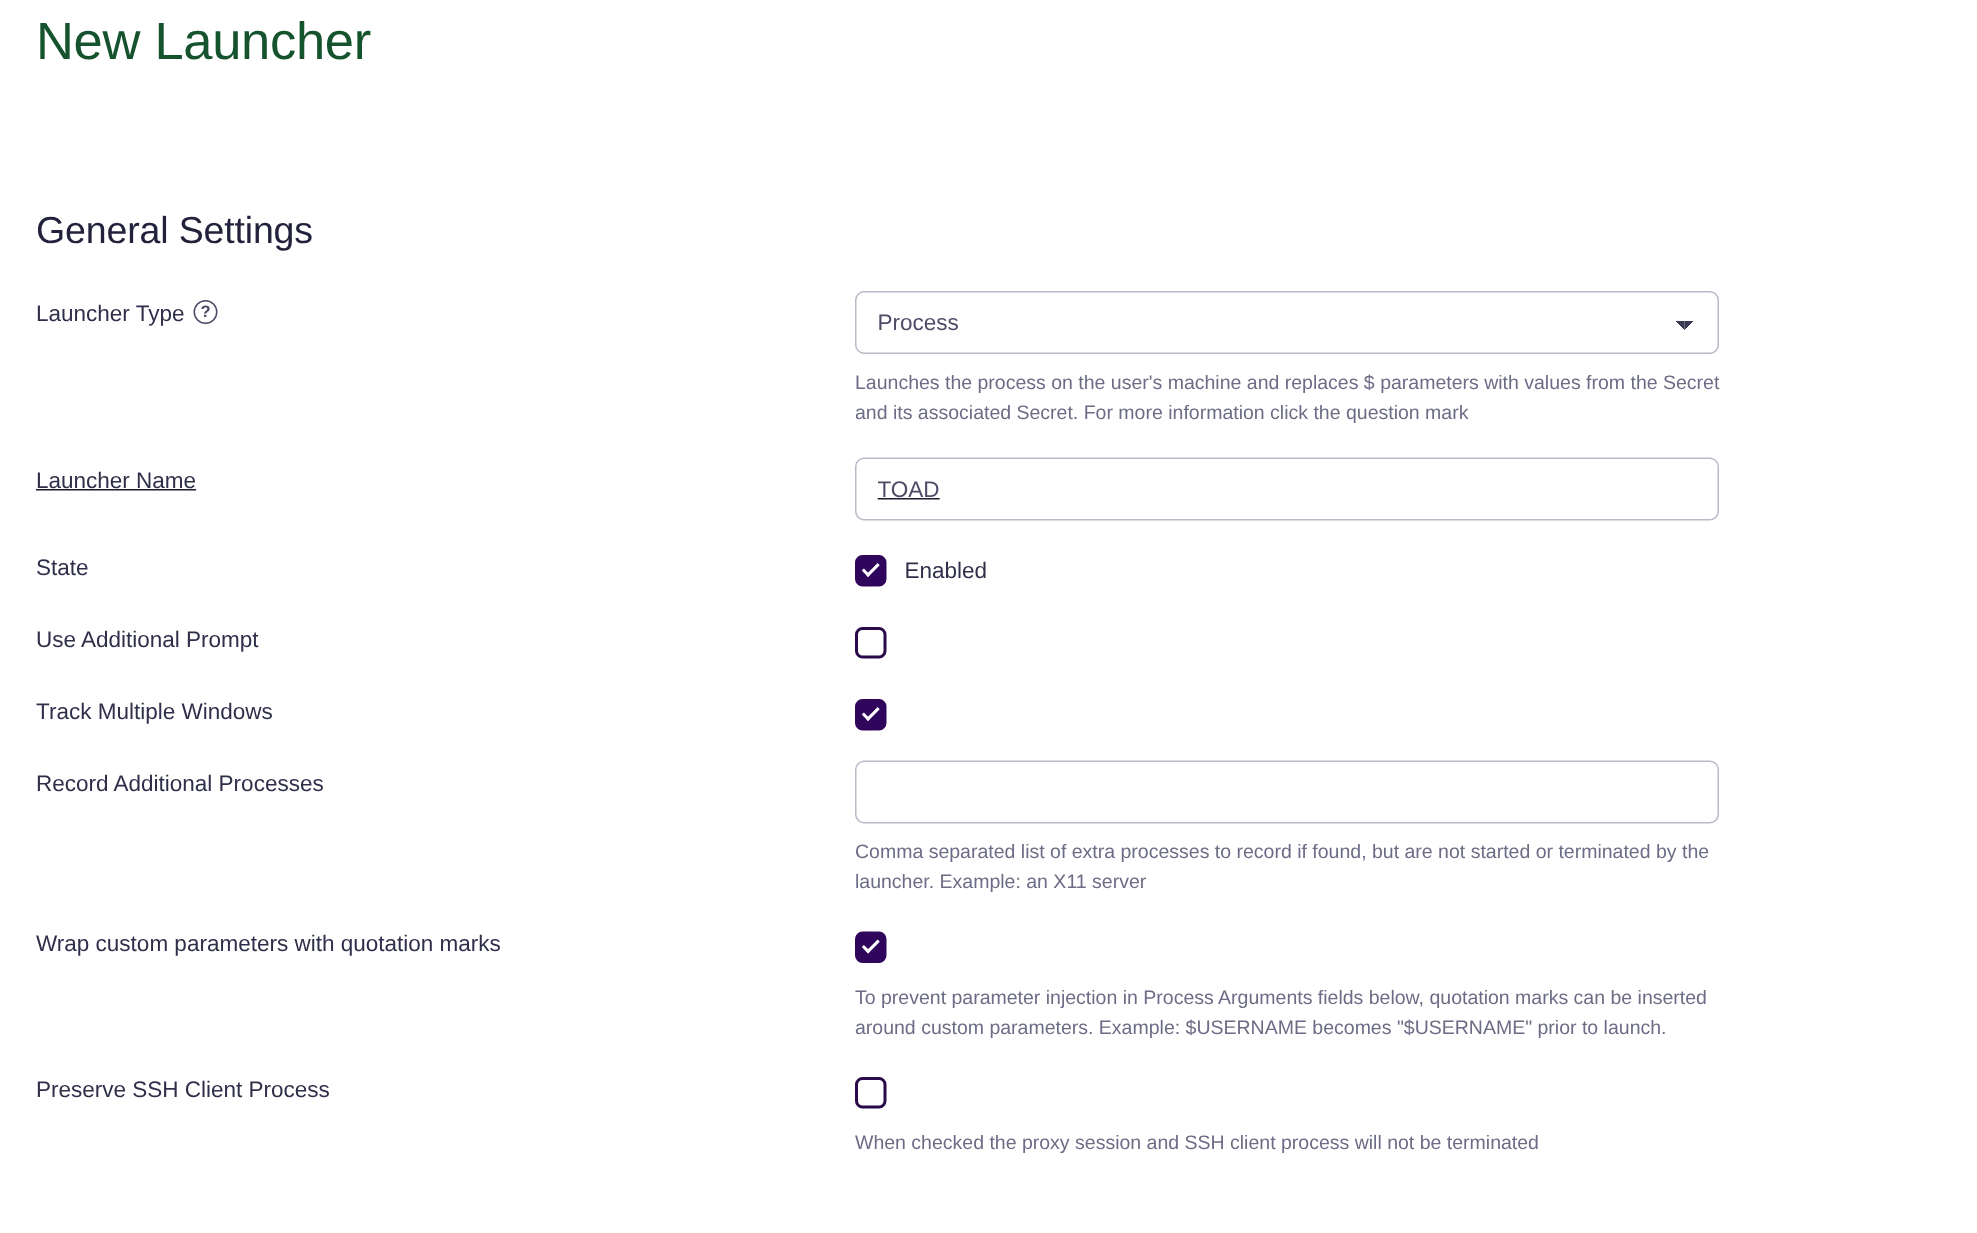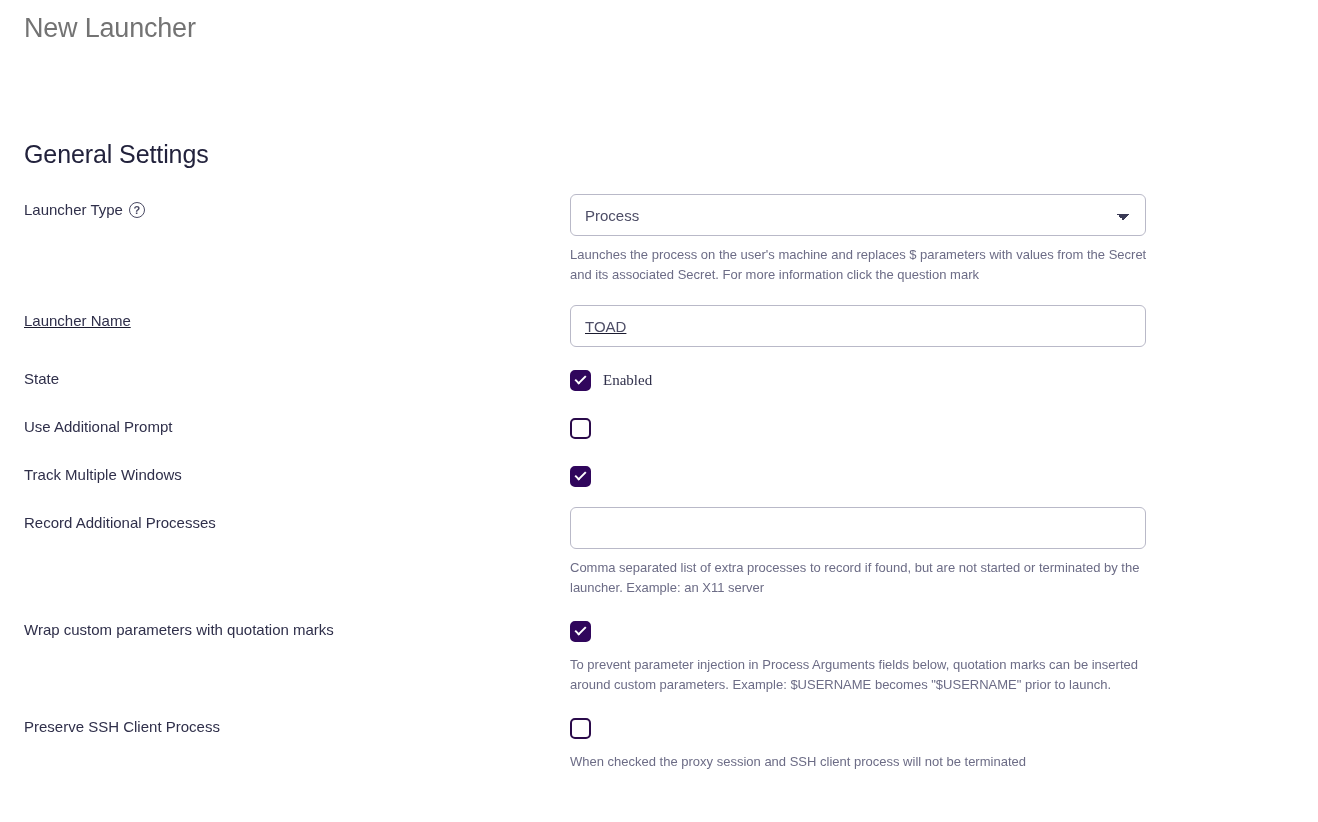--- a/index.html
+++ b/index.html
@@ -13,23 +13,23 @@
     color: #1b1b2f;
     overflow: hidden;
   }
   .page {
     position: relative;
     width: 1318px;
     height: 822px;
     padding: 0 24px;
   }
   .page-title {
-    font-size: 27px;
+    font-size: 35px;
     font-weight: 400;
-    color: #737373;
+    color: #14532d;
     letter-spacing: -0.2px;
     margin: 8px 0 0 0;
     line-height: 40px;
   }
   .section-title {
     font-size: 25px;
     font-weight: 500;
     color: #22223c;
     letter-spacing: -0.1px;
     margin: 90px 0 0 0;
@@ -44,21 +44,20 @@
     width: 1122px;
   }
   .label {
     width: 546px;
     flex: 0 0 546px;
     font-size: 15px;
     color: #2f2f4a;
     line-height: 20px;
     padding-top: 6px;
     display: flex;
-    align-items: center;
     gap: 6px;
   }
   .control {
     flex: 1 1 auto;
     min-width: 0;
   }
   .help-icon {
     display: inline-flex;
     align-items: center;
     justify-content: center;
@@ -105,21 +104,20 @@
     line-height: 20px;
     color: #6c6c86;
     margin-top: 9px;
   }
   .checkwrap {
     display: flex;
     align-items: center;
     gap: 12px;
     height: 30px;
     margin-top: 2px;
-    font-family: Liberation Serif, serif;
   }
   .checkbox {
     width: 21px;
     height: 21px;
     border-radius: 5px;
     border: 2px solid #2a0a4a;
     background: #fff;
     display: inline-flex;
     align-items: center;
     justify-content: center;

